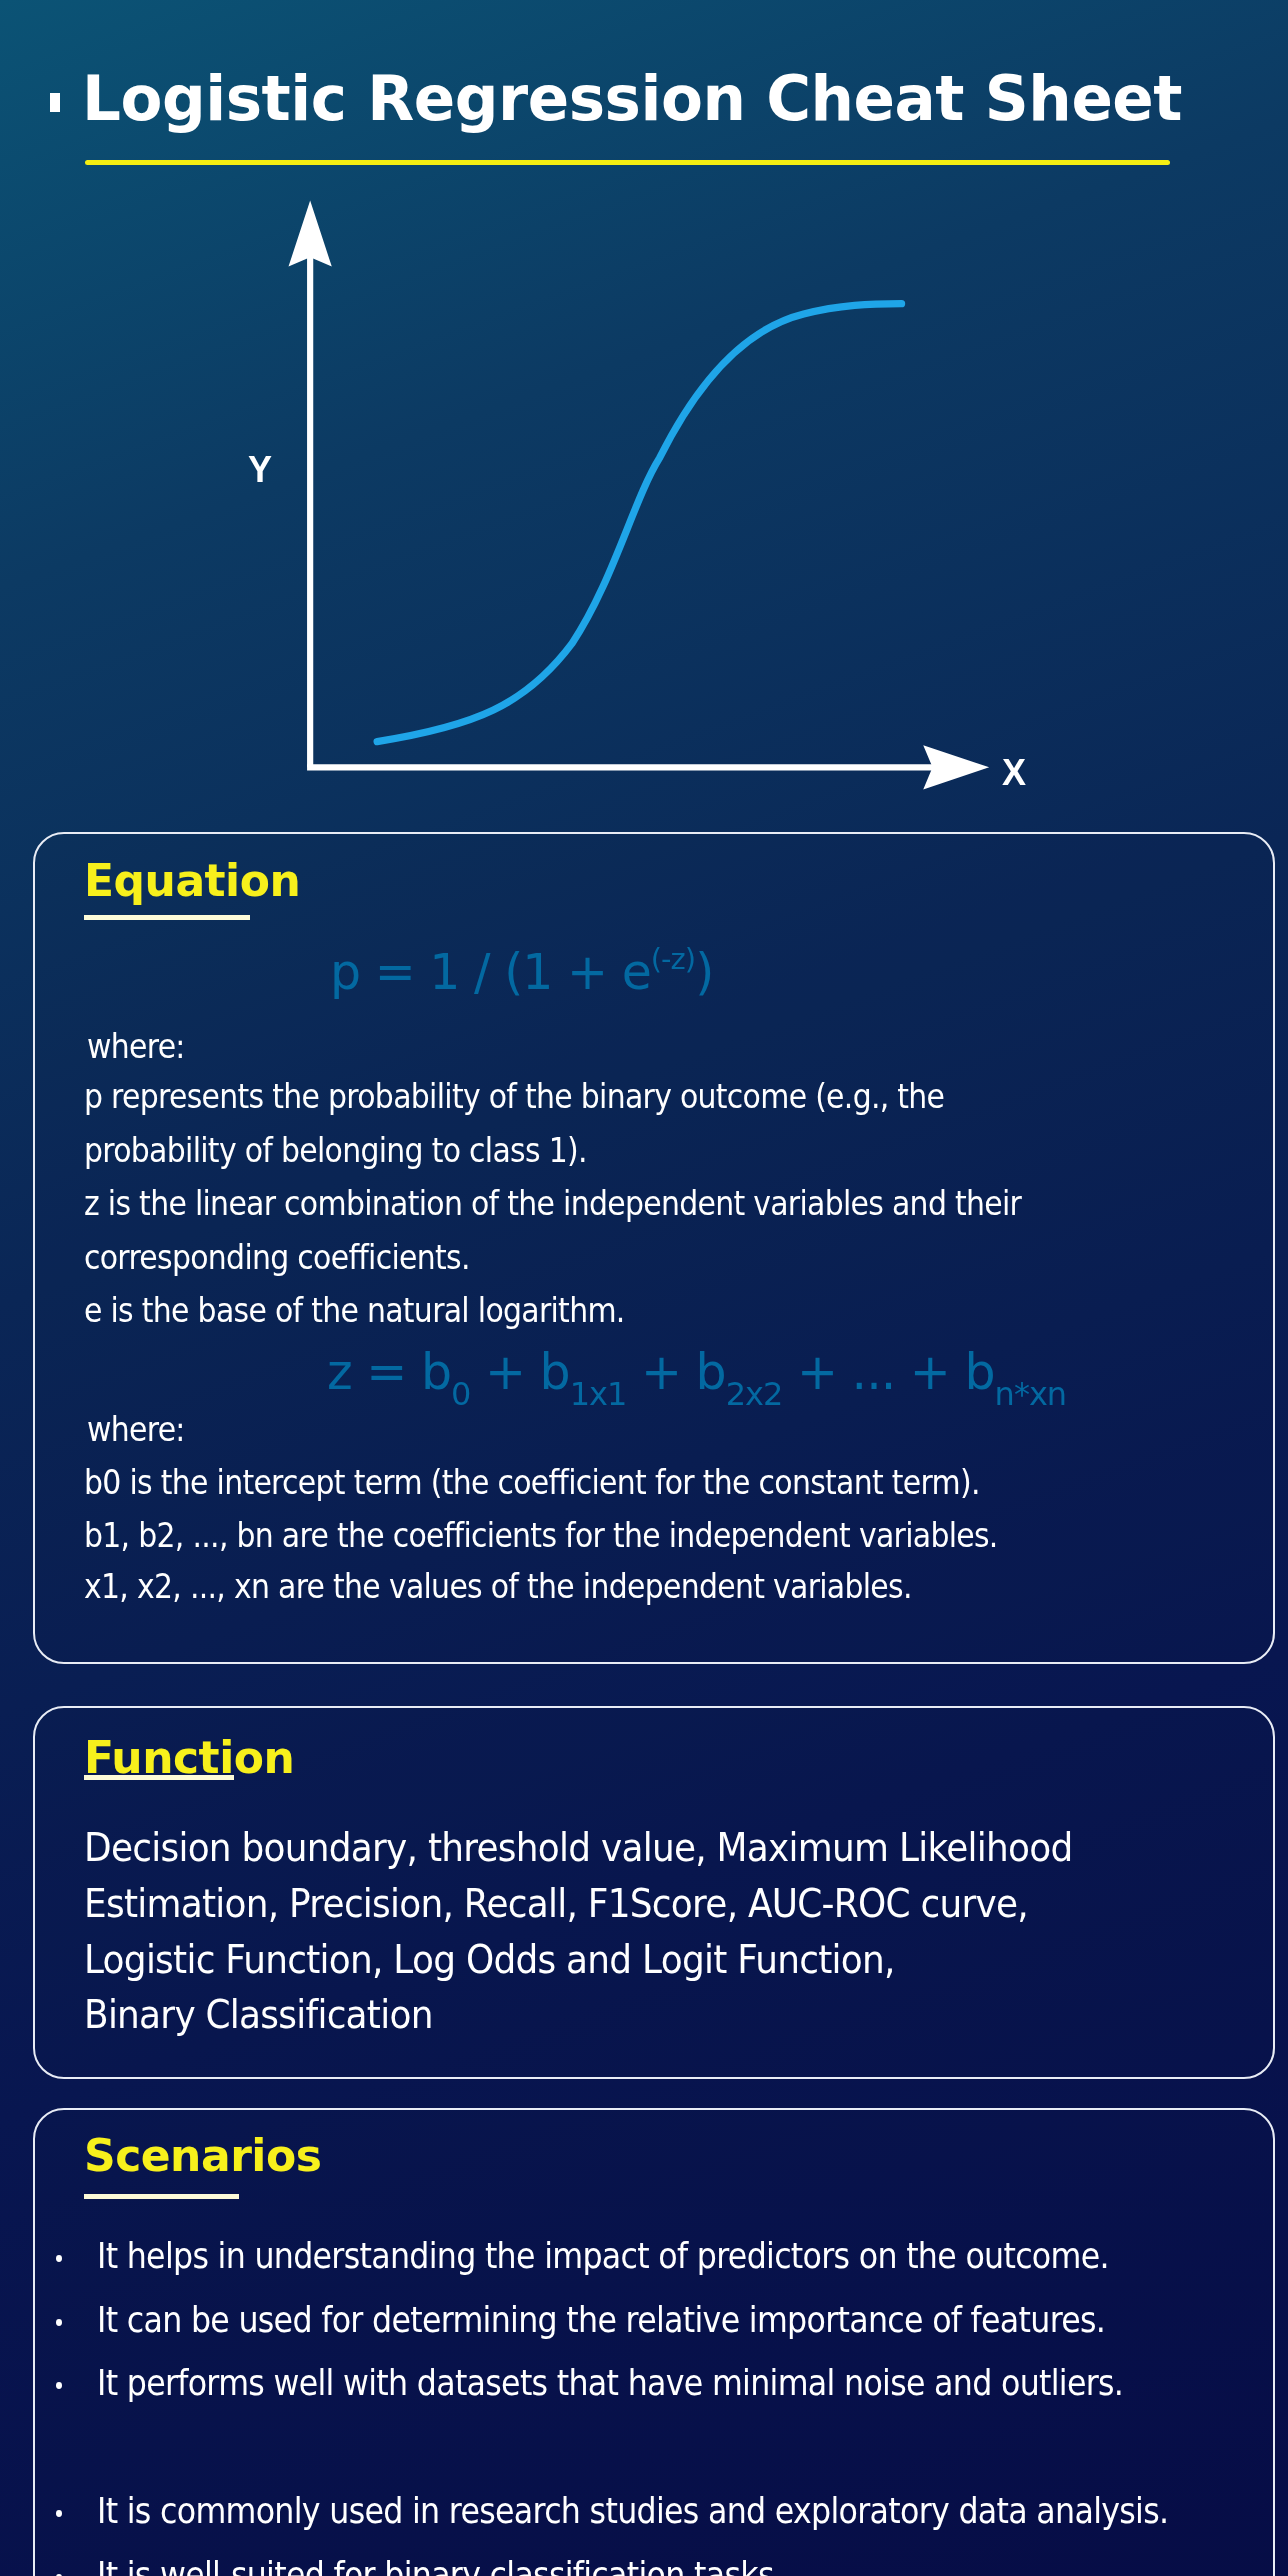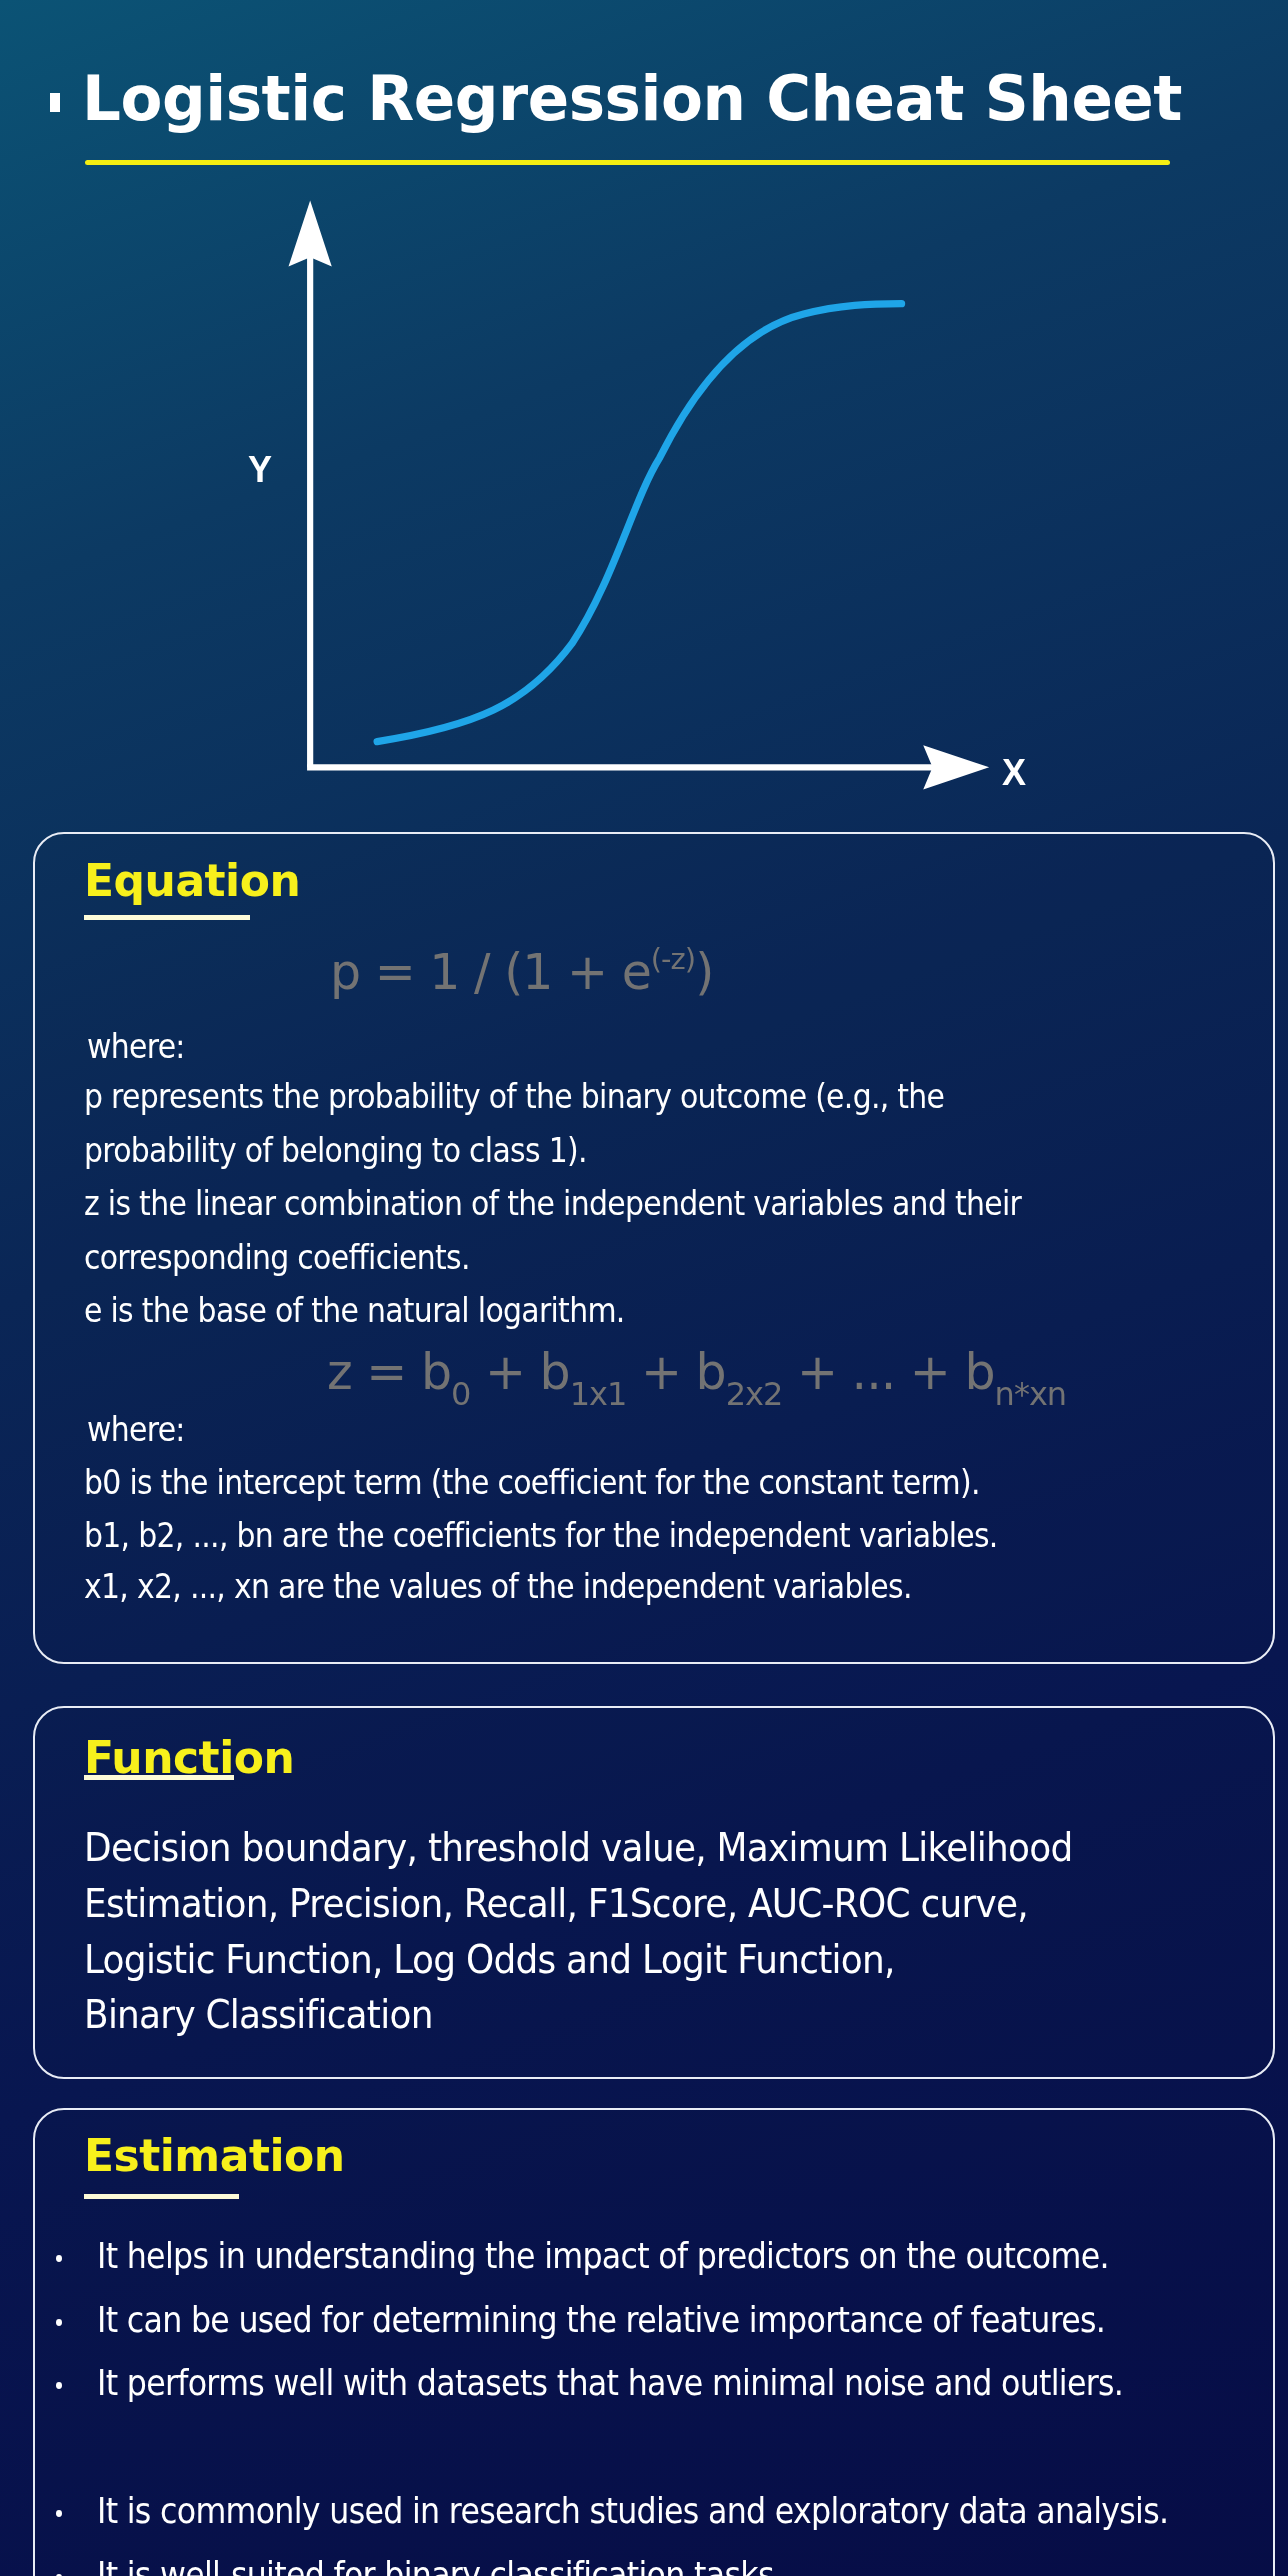--- a/index.html
+++ b/index.html
@@ -44,21 +44,21 @@
     }
     .card-heading-underline {
       position: absolute; left: 49px; height: 5.2px; background: #fdfbd8;
     }
     .text {
       position: absolute; left: 49px; font-size: 34px; color: #ffffff;
       font-family: "DejaVu Sans", sans-serif; white-space: nowrap; letter-spacing: -0.8px;
       transform: scaleX(0.88); transform-origin: left center;
     }
     .formula {
-      position: absolute; font-size: 49px; color: #737373;
+      position: absolute; font-size: 49px; color: #0369a1;
       font-family: "DejaVu Sans", sans-serif; white-space: nowrap; letter-spacing: -1px;
     }
     .formula sup { font-size: 29px; vertical-align: 19.6px; }
     .formula sub { font-size: 32px; vertical-align: -15.5px; }
 
     .concept-line {
       position: absolute; left: 49px; font-size: 39px; color: #ffffff;
       font-family: "DejaVu Sans", sans-serif; white-space: nowrap; letter-spacing: -0.8px;
       transform: scaleX(0.92); transform-origin: left center;
     }
@@ -126,21 +126,21 @@
 <div class="card" style="top:1706px; height:373px;">
   <div class="card-heading" style="top:24px;">Function</div>
   <div class="card-heading-underline" style="top:67px; width:150px;"></div>
   <div class="concept-line" style="top:117px;">Decision boundary, threshold value, Maximum Likelihood</div>
   <div class="concept-line" style="top:173px;">Estimation, Precision, Recall, F1Score, AUC-ROC curve,</div>
   <div class="concept-line" style="top:229px;">Logistic Function, Log Odds and Logit Function,</div>
   <div class="concept-line" style="top:284px;">Binary Classification</div>
 </div>
 
 <div class="card" style="top:2108px; height:575px;">
-  <div class="card-heading" style="top:19.6px;">Estimation</div>
+  <div class="card-heading" style="top:19.6px;">Scenarios</div>
   <div class="card-heading-underline" style="top:84px; width:155px;"></div>
 
   <div class="scenario-item" style="top:125px;">
     <span class="scenario-bullet"></span>
     <span class="scenario-text">It helps in understanding the impact of predictors on the outcome.</span>
   </div>
   <div class="scenario-item" style="top:189px;">
     <span class="scenario-bullet"></span>
     <span class="scenario-text">It can be used for determining the relative importance of features.</span>
   </div>

